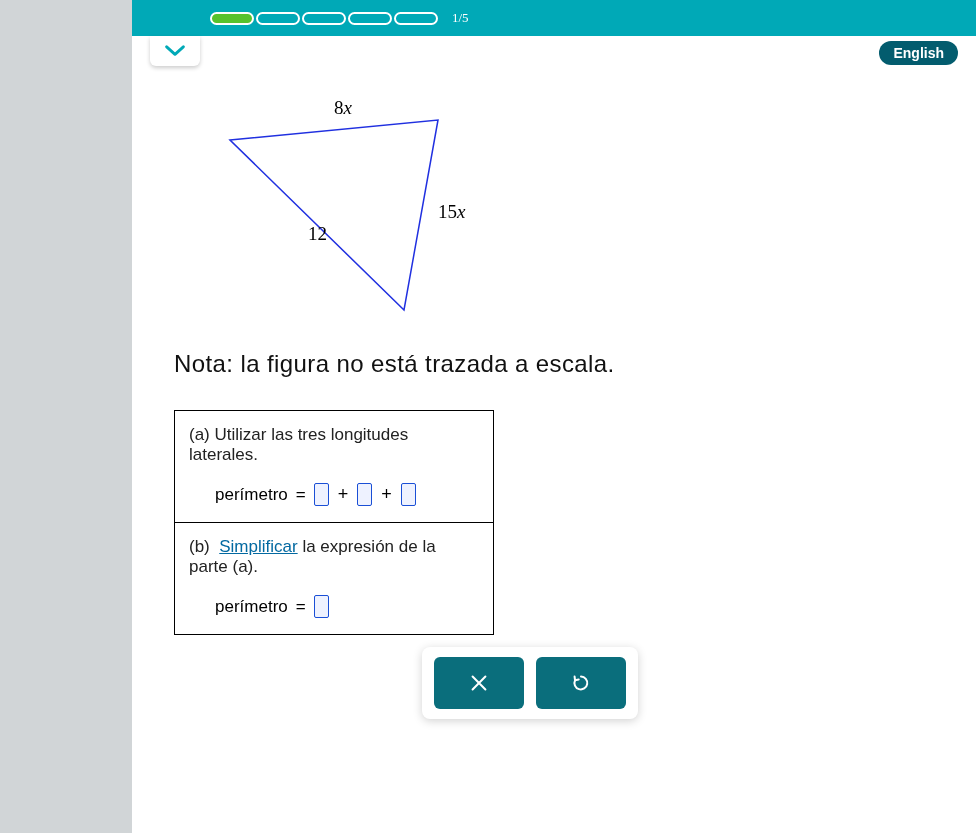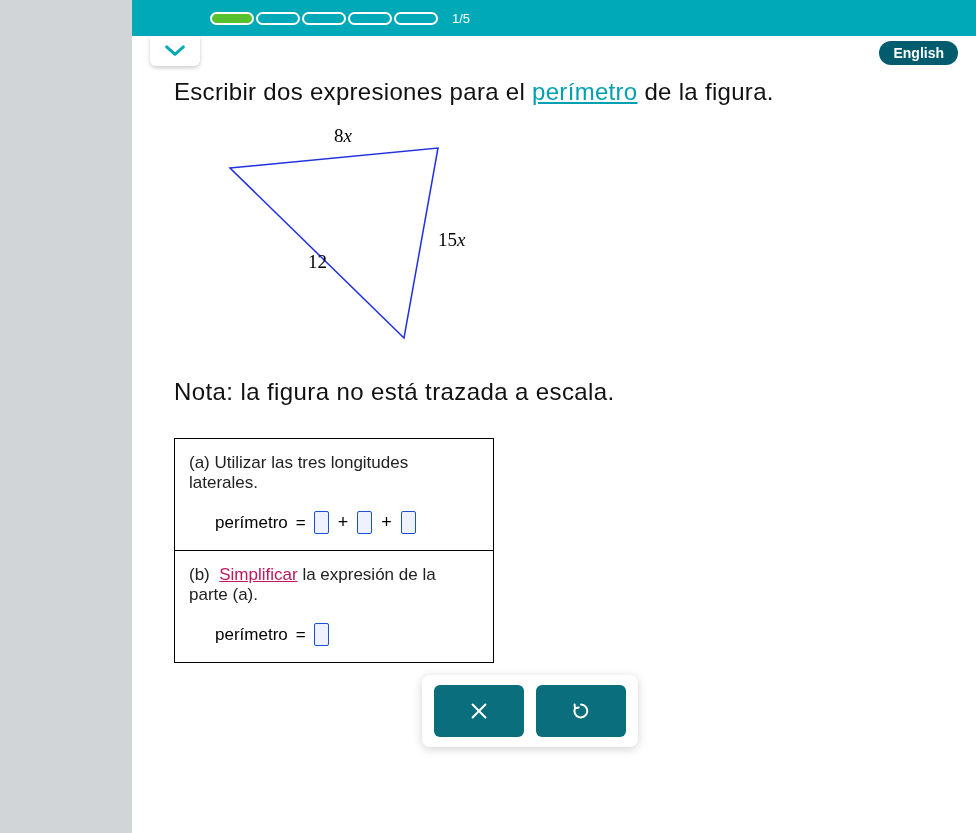--- a/index.html
+++ b/index.html
@@ -5,38 +5,38 @@
     * { box-sizing: border-box; margin: 0; padding: 0; }
     body { font-family: Arial, Helvetica, sans-serif; background: #fff; width: 976px; height: 833px; overflow: hidden; }
     .layout { display: flex; width: 100%; height: 100%; }
     .sidebar-left { width: 132px; background: #d1d5d7; flex-shrink: 0; }
     .main { flex: 1; display: flex; flex-direction: column; background: #fff; }
     .topbar { height: 36px; background: #00a9b7; display: flex; align-items: center; padding-left: 78px; gap: 6px; }
     .progress-segments { display: flex; gap: 2px; }
     .segment { width: 44px; height: 13px; border: 2px solid #fff; border-radius: 7px; }
     .segment.filled { background: #57c22d; border-color: #fff; }
     .segment.empty { background: transparent; }
-    .progress-text { color: #fff; font-size: 13px; margin-left: 8px; font-weight: 500; }
+    .progress-text { color: #fff; font-size: 13px; margin-left: 8px; font-weight: 500; font-family: Liberation Serif, serif; }
     .subheader { height: 34px; display: flex; align-items: center; justify-content: space-between; padding: 0 18px 0 18px; position: relative; }
     .collapse-btn { width: 50px; height: 30px; background: #fff; border: none; border-radius: 0 0 6px 6px; box-shadow: 0 2px 4px rgba(0,0,0,0.2); display: flex; align-items: center; justify-content: center; cursor: pointer; margin-top: -4px; }
     .collapse-btn svg { width: 20px; height: 12px; }
     .lang-pill { background: #035c6e; color: #fff; border: none; border-radius: 14px; padding: 4px 14px; font-size: 14px; font-weight: 600; cursor: pointer; }
     .content { padding: 8px 40px 20px 42px; }
     .prompt { font-size: 24px; color: #111; letter-spacing: 0.3px; }
     .prompt .link { color: #00a0b0; text-decoration: underline; cursor: pointer; }
     .figure-wrap { margin: 22px 0 30px 42px; width: 280px; height: 220px; position: relative; text-align: right; }
     .figure-wrap svg { width: 100%; height: 100%; overflow: visible; }
     .side-label { font-family: 'Times New Roman', serif; font-size: 19px; fill: #000; }
     .side-label .var { font-style: italic; }
     .note { font-size: 24px; color: #111; margin-top: 20px; letter-spacing: 0.4px; }
     .answer-box { border: 1px solid #000; margin-top: 32px; width: 320px; }
     .part { padding: 14px 14px 16px 14px; }
     .part + .part { border-top: 1px solid #000; }
     .part-text { font-size: 17px; color: #222; }
-    .part-text .link2 { color: #be185d; text-decoration: underline; cursor: pointer; }
+    .part-text .link2 { color: #0369a1; text-decoration: underline; cursor: pointer; }
     .expr-row { display: flex; align-items: center; gap: 6px; margin-top: 18px; padding-left: 26px; font-size: 17px; }
     .expr-row .eq { margin: 0 2px; }
     .blank { display: inline-block; width: 15px; height: 23px; border: 1.5px solid #1a4fd6; border-radius: 2px; background: #eef2ff; cursor: text; vertical-align: middle; }
     .plus { font-size: 18px; margin: 0 3px; }
     .toolbar { display: flex; gap: 12px; padding: 10px 12px; background: #fff; border-radius: 8px; box-shadow: 0 2px 10px rgba(0,0,0,0.18); width: fit-content; margin-left: 248px; margin-top: 12px; }
     .tb-btn { width: 90px; height: 52px; background: #0a6e7c; border: none; border-radius: 6px; display: flex; align-items: center; justify-content: center; cursor: pointer; }
     .tb-btn svg { width: 22px; height: 22px; }
   </style>
 </head>
 <body>
@@ -58,23 +58,20 @@
     <div class="subheader">
       <button class="collapse-btn">
         <svg viewBox="0 0 24 14">
           <path d="M2 2 L12 11 L22 2" stroke="#00a9b7" stroke-width="3.5" fill="none" stroke-linecap="round" stroke-linejoin="round"></path>
         </svg>
       </button>
       <button class="lang-pill">English</button>
     </div>
 
     <div class="content">
-      <p class="prompt">
-        <span>Escribir dos expresiones para el </span><span class="link">perímetro</span><span> de la figura.</span>
-      </p>
 
       <div class="figure-wrap">
         <svg viewBox="0 0 280 220">
           <polygon points="14,40 222,20 188,210" fill="none" stroke="#2030e0" stroke-width="1.5"></polygon>
           <text x="118" y="14" class="side-label"><tspan>8</tspan><tspan class="var">x</tspan></text>
           <text x="222" y="118" class="side-label"><tspan>15</tspan><tspan class="var">x</tspan></text>
           <text x="92" y="140" class="side-label"><tspan>12</tspan></text>
         </svg>
       </div>
 

